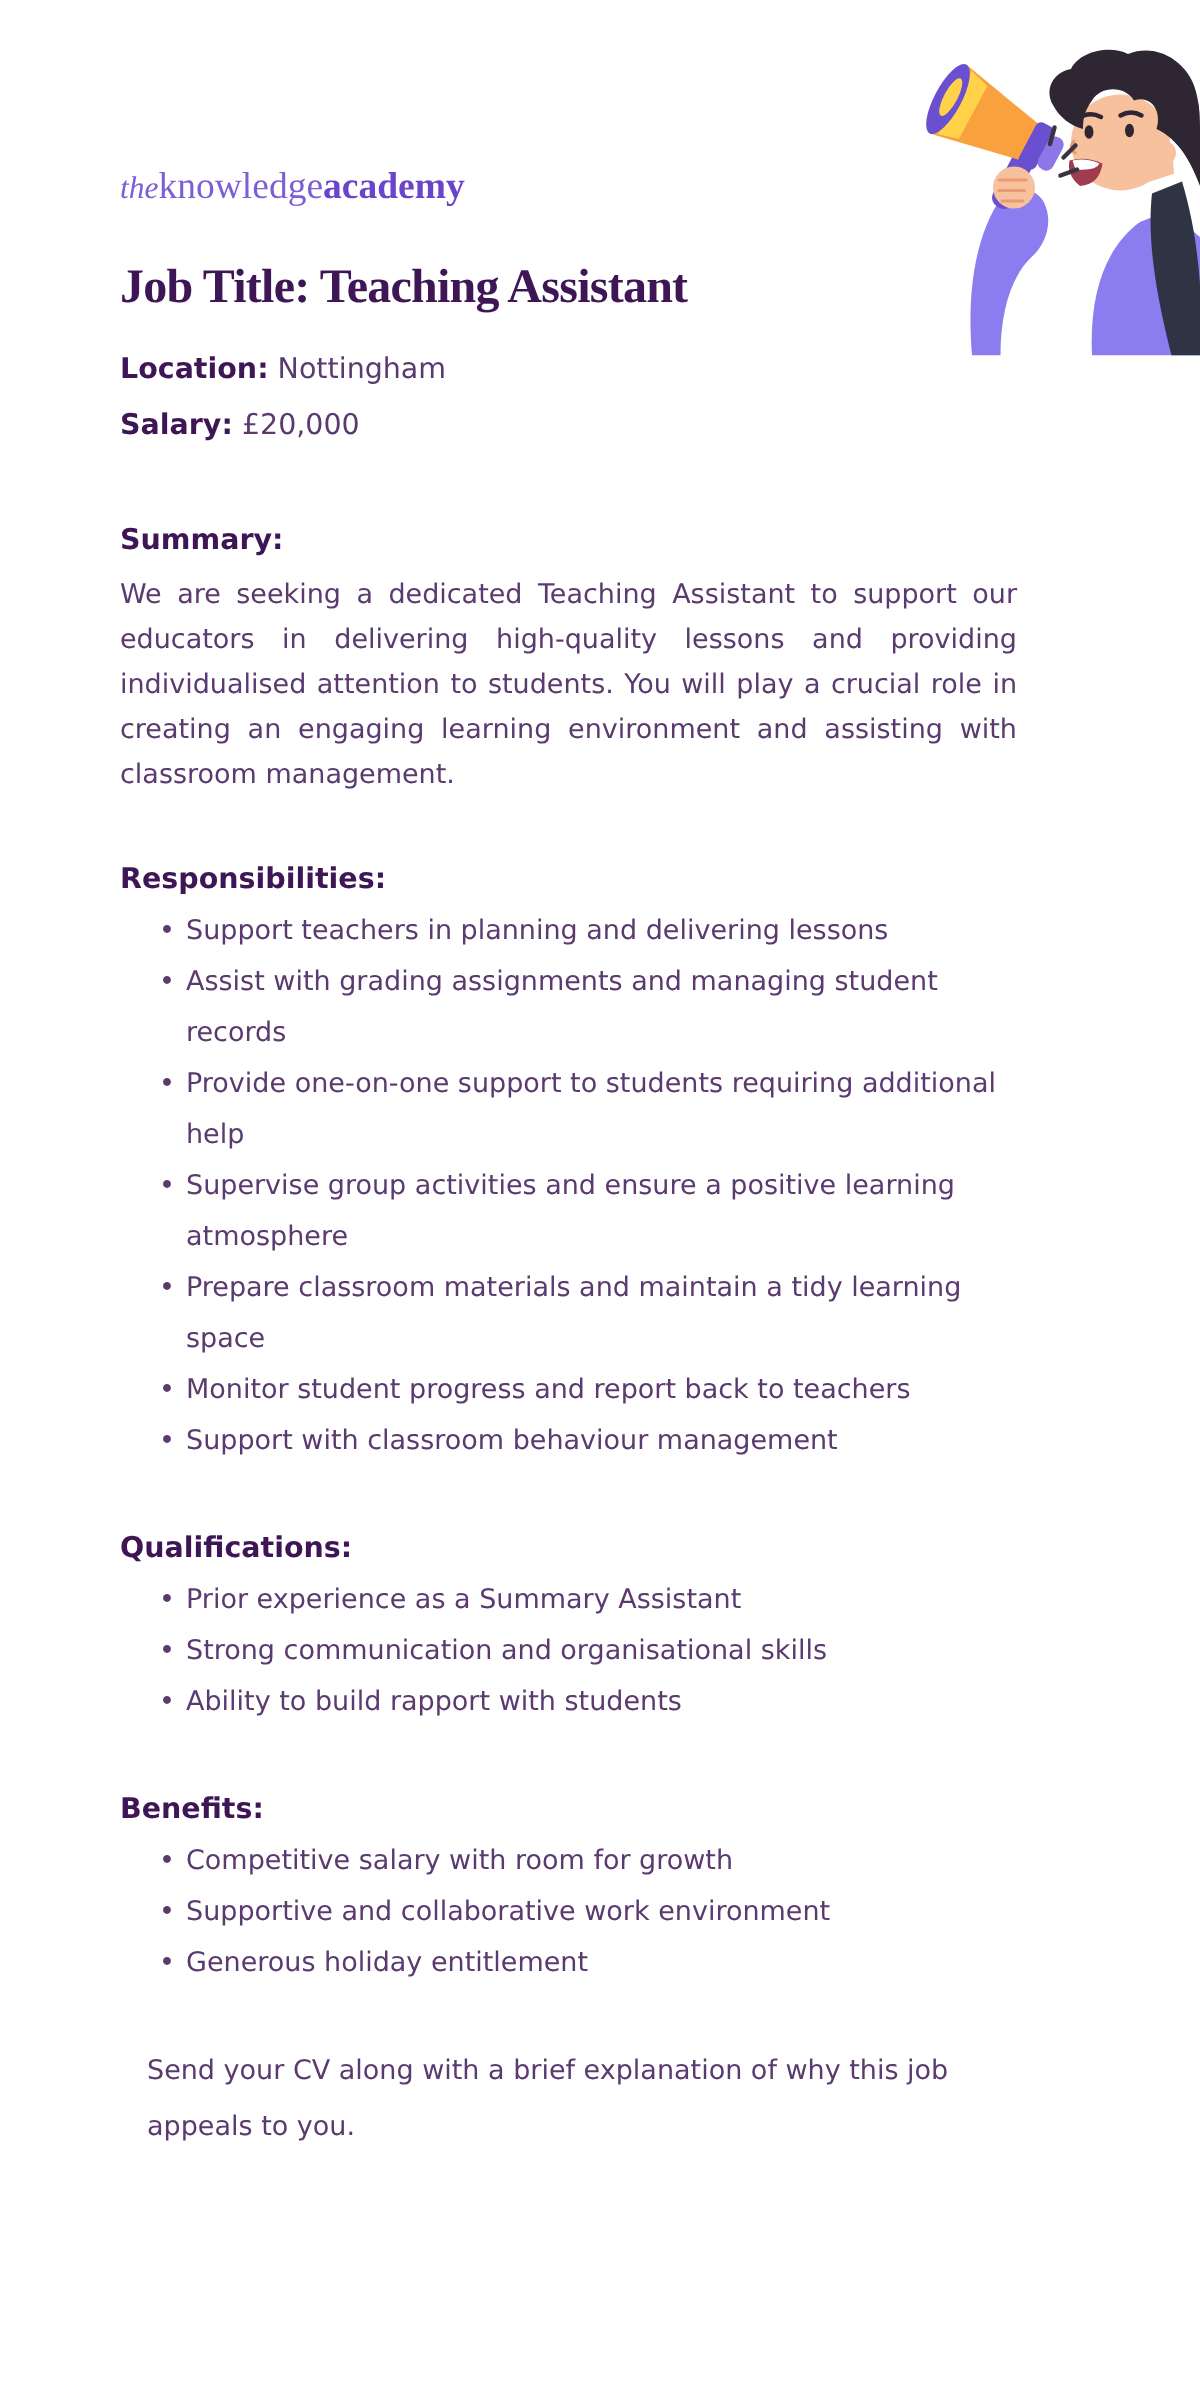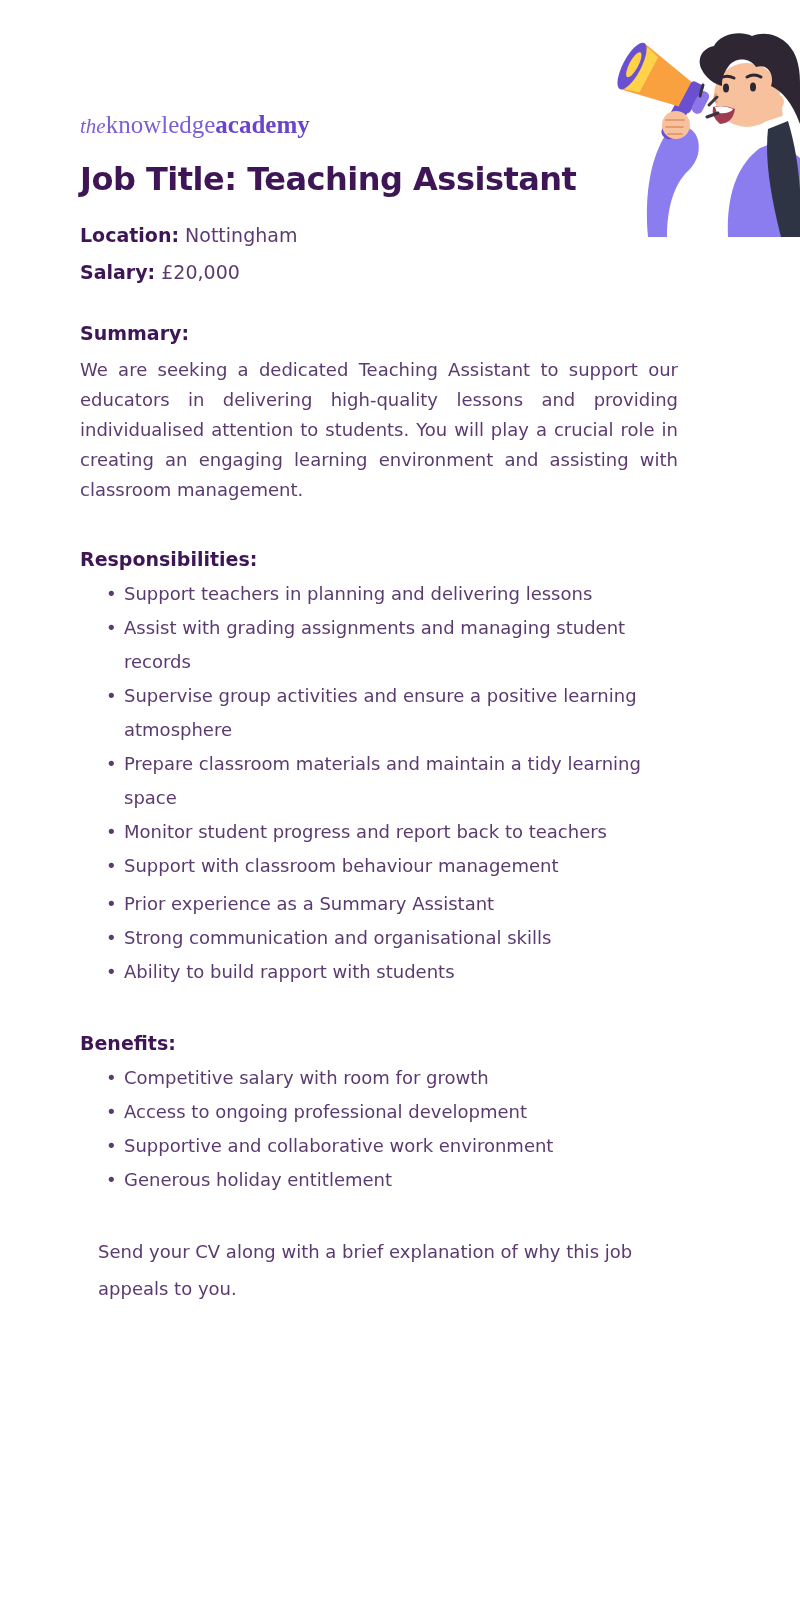--- a/index.html
+++ b/index.html
@@ -37,36 +37,37 @@
     font-family:"Liberation Serif","DejaVu Serif",serif;
     font-size:25px;line-height:30px;
     letter-spacing:0;
     white-space:nowrap;
   }
   .logo .the{font-style:italic;font-size:21px;color:var(--brand-purple);}
   .logo .knowledge{color:var(--brand-purple);}
   .logo .academy{color:var(--brand-purple-dark);font-weight:700;}
   
   .job-title{
-    margin-top:16px;
+    margin-top:28px;
     font-size:32px;line-height:44px;
     font-weight:700;letter-spacing:-0.5px;
     color:var(--heading-purple);
+    font-family:Liberation Serif, serif;
   }
   
   .meta{margin-top:16px;font-size:19px;line-height:37px;}
   .meta b{color:var(--heading-purple);font-weight:700;}
   .meta span.val{color:var(--body-purple);}
   
   .sec-heading{
     margin-top:40px;
     font-size:19px;line-height:28px;
     font-weight:700;color:var(--heading-purple);
   }
-  .sec-heading.first{margin-top:28px;}
+  .sec-heading.first{margin-top:44px;}
   .para{
     margin-top:8px;
     font-size:18px;line-height:30px;
     text-align:justify;
     color:var(--body-purple);
   }
   ul.bullets{
     margin-top:4px;
     list-style:none;
     padding-left:24px;
@@ -181,40 +182,41 @@
   <div>
     <div class="sec-heading first">Summary:</div>
     <p class="para">We are seeking a dedicated Teaching Assistant to support our educators in delivering high-quality lessons and providing individualised attention to students. You will play a crucial role in creating an engaging learning environment and assisting with classroom management.</p>
   </div>
 
   <div>
     <div class="sec-heading">Responsibilities:</div>
     <ul class="bullets">
         <li>Support teachers in planning and delivering lessons</li>
         <li>Assist with grading assignments and managing student records</li>
+        <li>Provide one-on-one support to students requiring additional help</li>
         <li>Supervise group activities and ensure a positive learning atmosphere</li>
         <li>Prepare classroom materials and maintain a tidy learning space</li>
         <li>Monitor student progress and report back to teachers</li>
         <li>Support with classroom behaviour management</li>
       </ul>
   </div>
 
   <div>
+    <div class="sec-heading">Qualifications:</div>
     <ul class="bullets">
         <li>Prior experience as a Summary Assistant</li>
         <li>Strong communication and organisational skills</li>
         <li>Ability to build rapport with students</li>
       </ul>
   </div>
 
   <div>
     <div class="sec-heading">Benefits:</div>
     <ul class="bullets">
         <li>Competitive salary with room for growth</li>
-        <li>Access to ongoing professional development</li>
         <li>Supportive and collaborative work environment</li>
         <li>Generous holiday entitlement</li>
       </ul>
   </div>
 
   <p class="closing">Send your CV along with a brief explanation of why this job appeals to you.</p>
 
 </div>
 
 </body></html>

